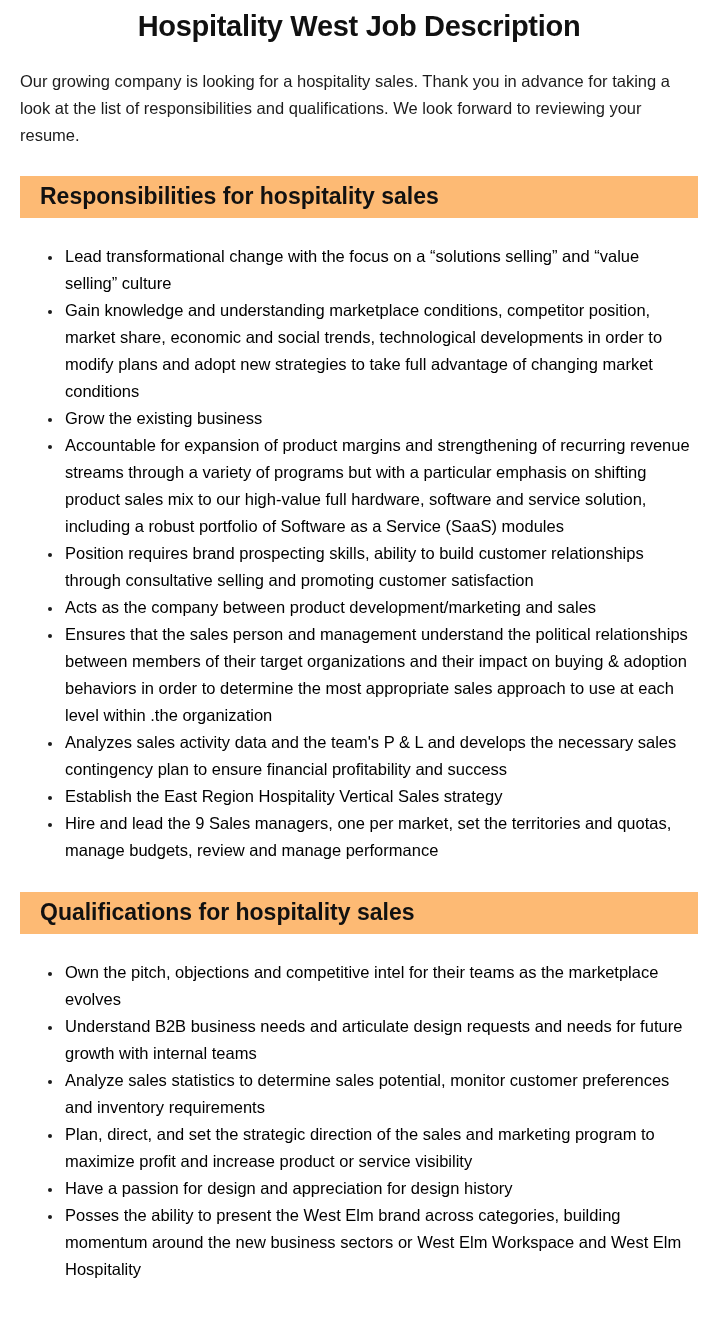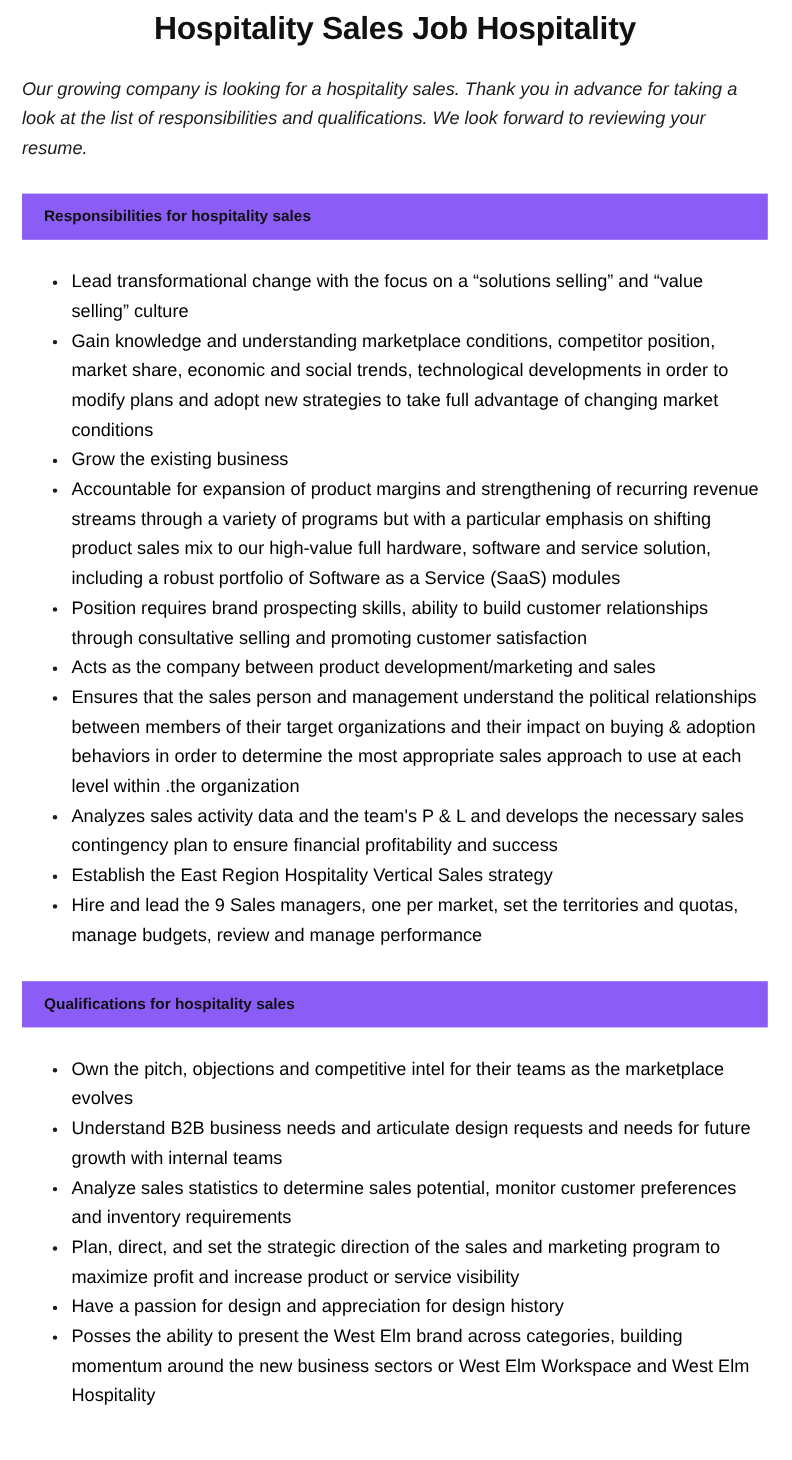--- a/index.html
+++ b/index.html
@@ -22,27 +22,26 @@
     text-align: center;
     color: #111111;
     letter-spacing: -0.3px;
     margin: 2px 0 24px 0;
   }
   .intro {
     font-size: 16.5px;
     line-height: 27px;
     color: #1c1c1c;
     margin-bottom: 27px;
-    font-style: italic;
   }
   .section { margin: 0; }
   .section-bar {
-    background: #8b5cf6;
+    background: #fdba74;
     padding: 10px 20px 11px 20px;
-    font-size: 14px;
+    font-size: 23px;
     line-height: 21px;
     font-weight: 700;
     color: #111111;
   }
   .bullet-list {
     list-style: disc outside;
     padding-left: 43px;
     padding-right: 2px;
     margin: 25px 0 28px 0;
   }
@@ -52,21 +51,21 @@
     color: #000000;
     padding-left: 2px;
   }
   .bullet-list li::marker { color: #1c1c1c; font-size: 14px; }
 </style>
 </head>
 <body>
 
 <div class="page">
 
-  <h1 class="doc-title">Hospitality Sales Job Hospitality</h1>
+  <h1 class="doc-title">Hospitality West Job Description</h1>
 
   <p class="intro">Our growing company is looking for a hospitality sales. Thank you in advance for taking a look at the list of responsibilities and qualifications. We look forward to reviewing your resume.</p>
 
   <section class="section">
     <div class="section-bar">Responsibilities for hospitality sales</div>
     <ul class="bullet-list">
       <li>Lead transformational change with the focus on a “solutions selling” and “value selling” culture</li>
       <li>Gain knowledge and understanding marketplace conditions, competitor position, market share, economic and social trends, technological developments in order to modify plans and adopt new strategies to take full advantage of changing market conditions</li>
       <li>Grow the existing business</li>
       <li>Accountable for expansion of product margins and strengthening of recurring revenue streams through a variety of programs but with a particular emphasis on shifting product sales mix to our high-value full hardware, software and service solution, including a robust portfolio of Software as a Service (SaaS) modules</li>

